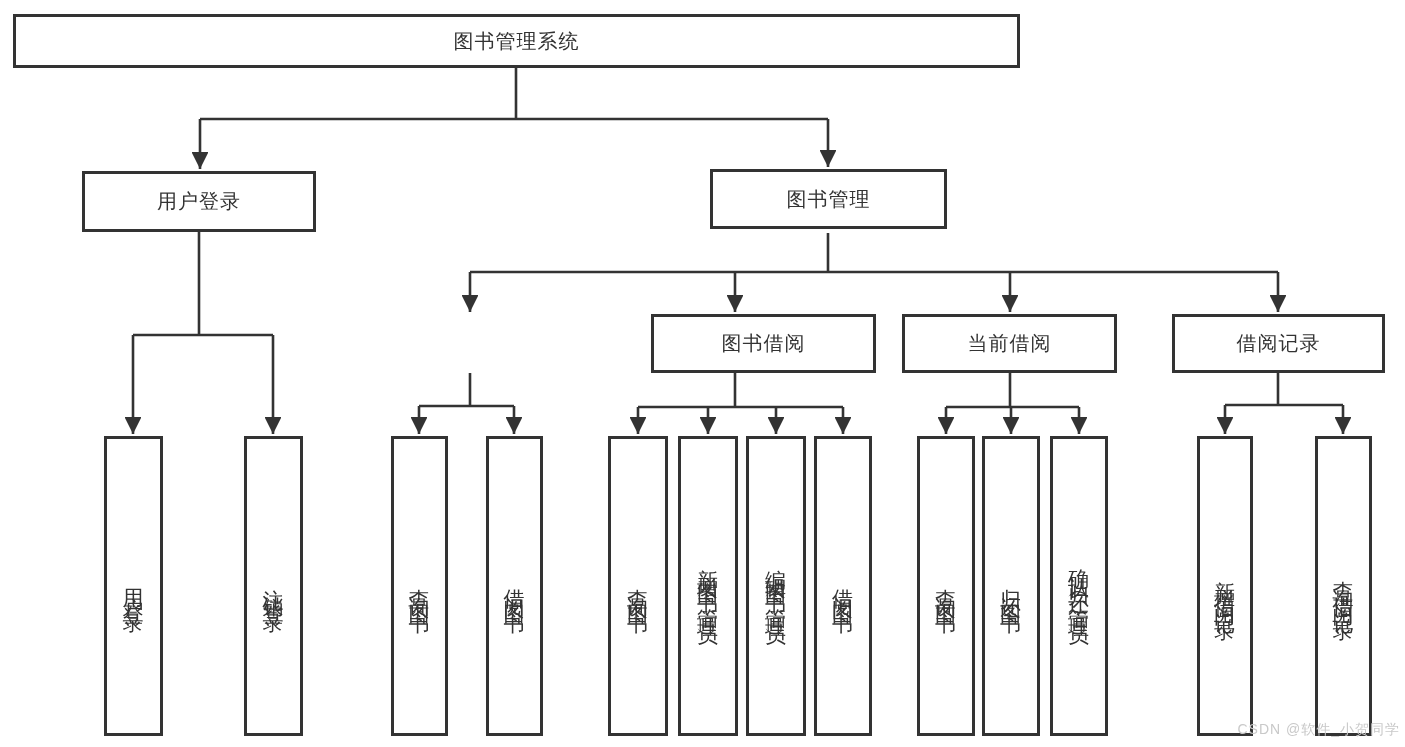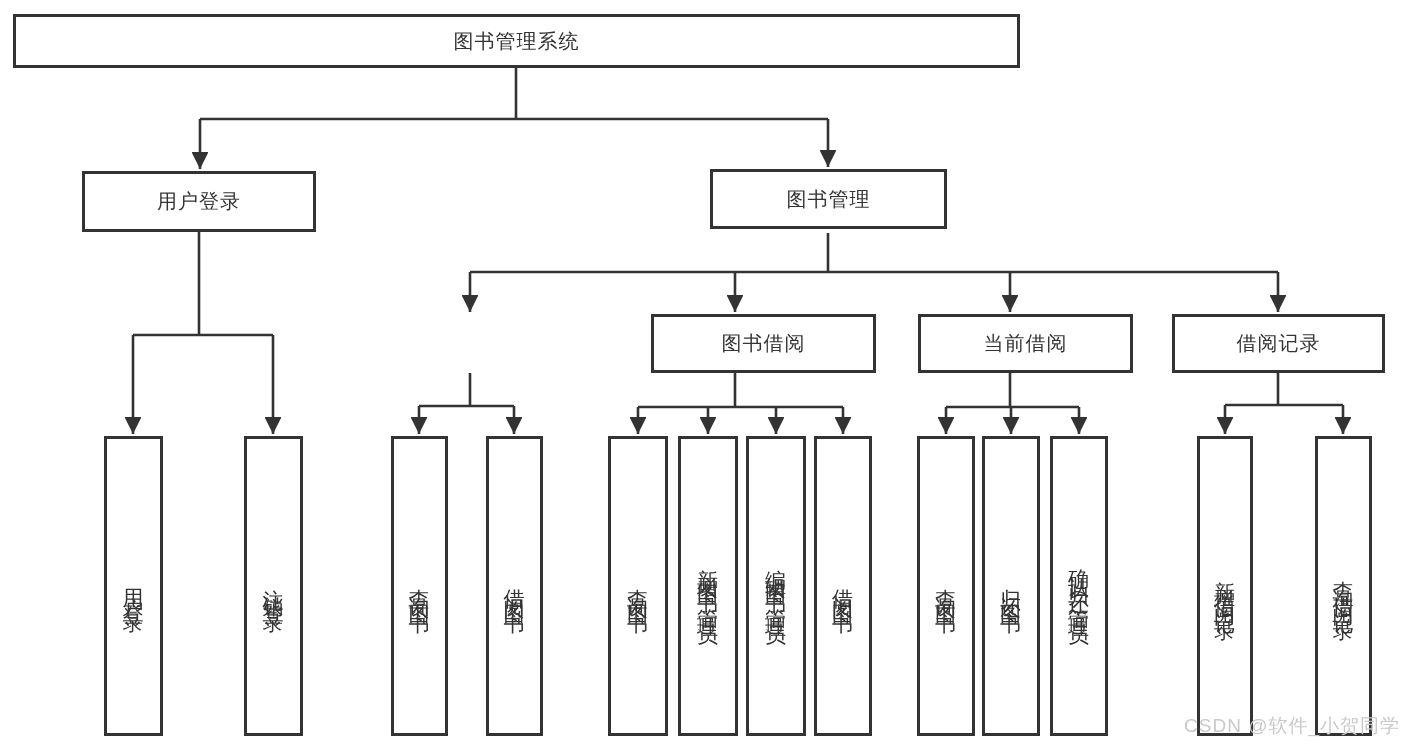--- a/index.html
+++ b/index.html
@@ -43,21 +43,21 @@
     text-orientation: mixed;
     font-size: 21px;
     letter-spacing: 8px;
     line-height: 1;
     padding-top: 4px;
   }
   .watermark {
     position: absolute;
     right: 5px;
     bottom: 8px;
-    font-size: 19px;
+    font-size: 14px;
     color: var(--wm);
     letter-spacing: 1px;
     white-space: nowrap;
     z-index: 5;
   }
 </style>
 </head>
 <body>
 
 <div class="stage">
@@ -97,21 +97,21 @@
     <line x1="1225" y1="405" x2="1225" y2="434" marker-end="url(#arrowhead)"></line>
     <line x1="1343" y1="405" x2="1343" y2="434" marker-end="url(#arrowhead)"></line>
   </svg>
 
   <div class="box hbox" style="left:13px; top:14px; width:1007px; height:54px;">图书管理系统</div>
 
   <div class="box hbox" style="left:82px; top:171px; width:234px; height:61px;">用户登录</div>
   <div class="box hbox" style="left:710px; top:169px; width:237px; height:60px;">图书管理</div>
 
   <div class="box hbox" style="left:623px; top:314px; width:225px; height:59px;margin-left:28px;">图书借阅</div>
-  <div class="box hbox" style="left:902px; top:314px; width:215px; height:59px;margin-left:16px;">当前借阅</div>
+  <div class="box hbox" style="left:902px; top:314px; width:215px; height:59px;">当前借阅</div>
   <div class="box hbox" style="left:1172px; top:314px; width:213px; height:59px;">借阅记录</div>
 
   <div class="box leaf" style="left:104px; width:59px;">用户登录</div>
   <div class="box leaf" style="left:244px; width:59px;">注销登录</div>
 
   <div class="box leaf" style="left:391px; width:57px;">查询图书</div>
   <div class="box leaf" style="left:486px; width:57px;">借阅图书</div>
 
   <div class="box leaf" style="left:608px; width:60px;">查询图书</div>
   <div class="box leaf" style="left:678px; width:60px;">新增图书（管理员）</div>

